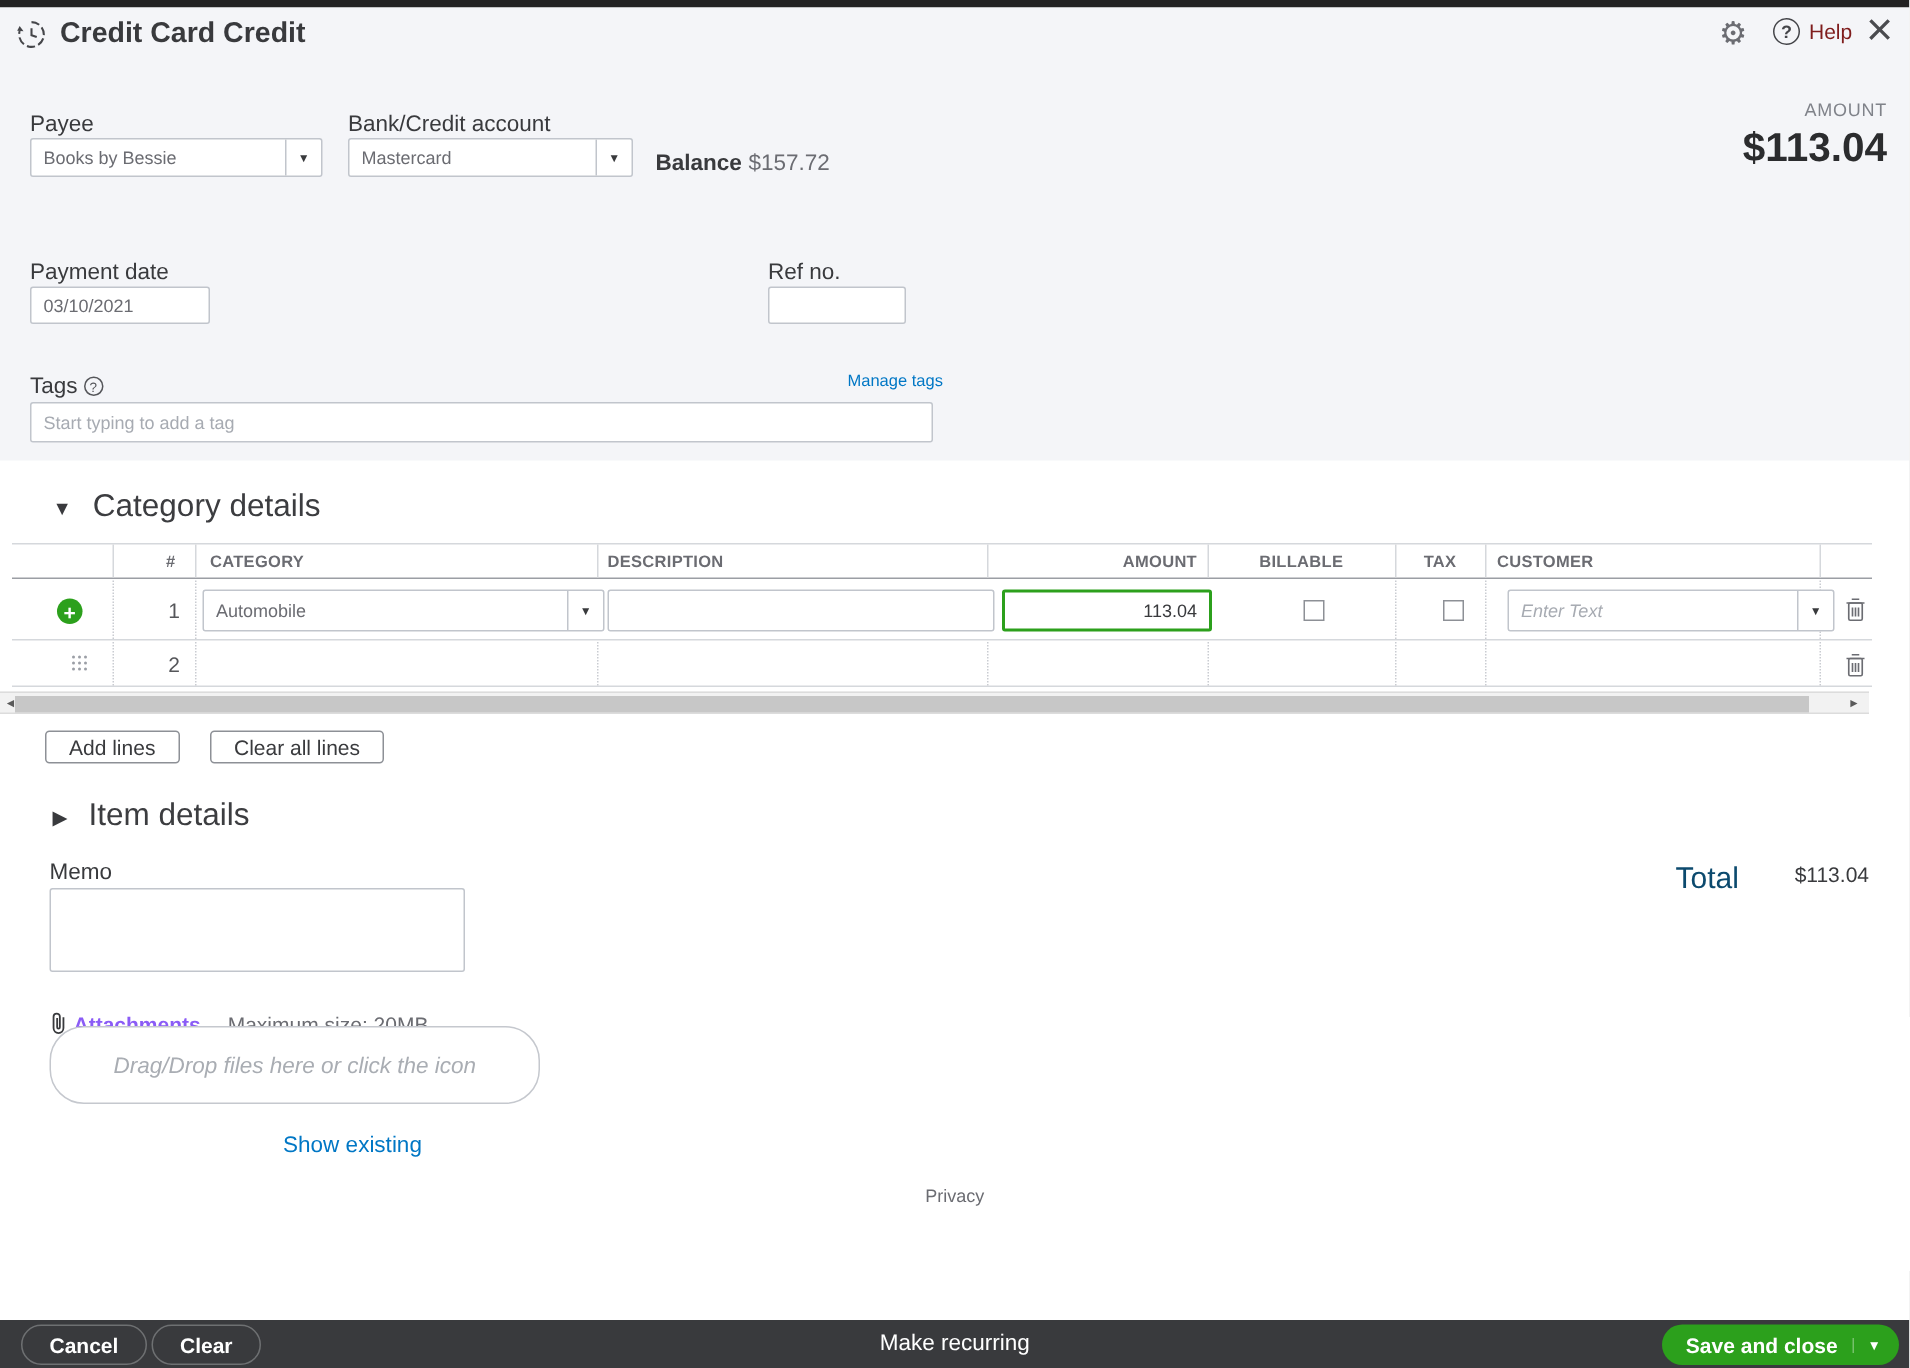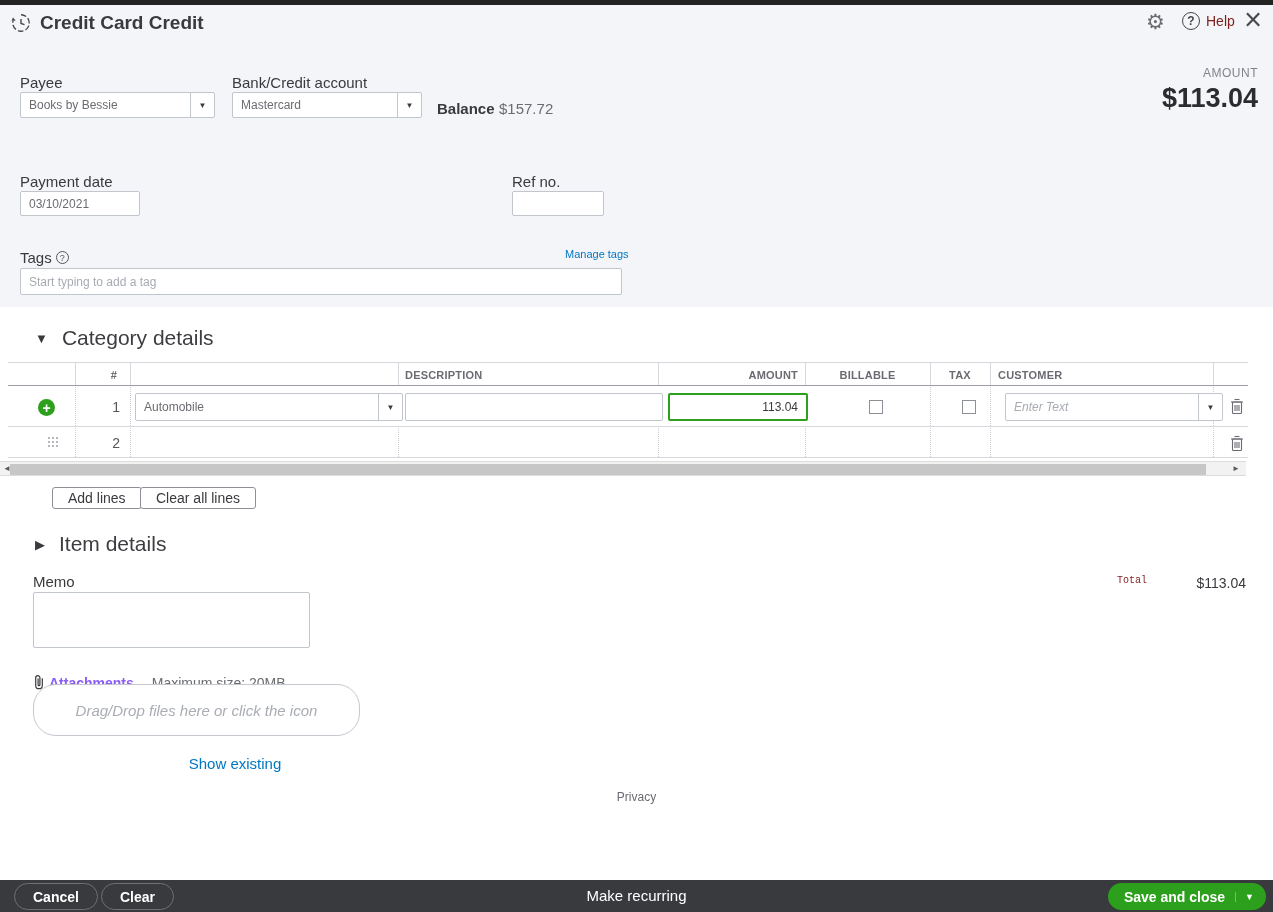--- a/index.html
+++ b/index.html
@@ -72,21 +72,21 @@
              border-top:1px solid #dcdcdc; border-bottom:1px solid #dcdcdc; }
   .hthumb { position:absolute; left:10px; top:2px; width:1196px; height:11px; background:#c7c7c7; cursor:grab; }
   .harrow { position:absolute; top:2px; font-size:8px; color:#5a5a5a; cursor:pointer; }
 
   .btn-line { background:#fff; border:1px solid #8d9096; border-radius:3px; font-size:14px;
               color:#393a3d; padding:2px 15px; height:22px; cursor:pointer;
               font-family:"Liberation Sans",sans-serif; }
 
   .memo-ta { border:1px solid #c1c5cc; border-radius:2px; resize:none; outline:none;
              font-family:"Liberation Sans",sans-serif; font-size:13px; color:#393a3d; }
-  .total-label { font-size:10px; color:#7f1d1d;font-family:Liberation Mono, monospace; }
+  .total-label { font-size:20px; color:#0c4a6e; }
   .total-value { font-size:14px; color:#393a3d; text-align:right; }
 
   .attach-label { font-size:14px; font-weight:bold; color:#8b5cf6; }
   .attach-max { font-size:14px; color:#6b6c72; }
   .dropzone { border:1px solid #c5c8ce; background:#fff; display:flex; align-items:center;
               justify-content:center; cursor:pointer; }
   .dropzone span { font-size:15px; font-style:italic; color:#a9adb3; }
   .showexisting { font-size:15px; color:#0077c5; cursor:pointer; text-align:center; }
   .privacy { font-size:12px; color:#6b6c72; text-align:center; width:1273px; cursor:pointer; }
 
@@ -166,20 +166,21 @@
   <div class="abs thead">
     <div class="vline" style="left:67px;"></div>
     <div class="vline" style="left:122px;"></div>
     <div class="vline" style="left:390px;"></div>
     <div class="vline" style="left:650px;"></div>
     <div class="vline" style="left:797px;"></div>
     <div class="vline" style="left:922px;"></div>
     <div class="vline" style="left:982px;"></div>
     <div class="vline" style="left:1205px;"></div>
     <div class="th" style="left:67px; width:50px; justify-content:flex-end; padding-right:8px;">#</div>
+    <div class="th" style="left:132px; width:250px;">CATEGORY</div>
     <div class="th" style="left:397px; width:250px;">DESCRIPTION</div>
     <div class="th" style="left:650px; width:140px; justify-content:flex-end;">AMOUNT</div>
     <div class="th" style="left:797px; width:125px; justify-content:center;">BILLABLE</div>
     <div class="th" style="left:922px; width:60px; justify-content:center;">TAX</div>
     <div class="th" style="left:990px; width:200px;">CUSTOMER</div>
   </div>
 
   <div class="abs trow row1">
     <div class="vdot" style="left:67px;"></div>
     <div class="vdot" style="left:122px;"></div>
@@ -248,21 +249,21 @@
       </svg>
     </div>
   </div>
 
   <div class="abs hscroll">
     <div class="harrow" style="left:3px;">◄</div>
     <div class="hthumb"></div>
     <div class="harrow" style="right:6px;">►</div>
   </div>
 
-  <button class="btn-line abs" style="left:52px; top:487px;">Add lines</button>
+  <button class="btn-line abs" style="left:30px; top:487px;">Add lines</button>
   <button class="btn-line abs" style="left:140px; top:487px;">Clear all lines</button>
 
   <div class="abs sect-head" style="left:35px; top:532px;">
     <span class="tri">▶</span>
     <span>Item details</span>
   </div>
 
   <label class="fl abs" style="left:33px; top:573px;">Memo</label>
   <textarea class="memo-ta abs" style="left: 33px; top: 592px; width: 277px; height: 56px;"></textarea>
 

